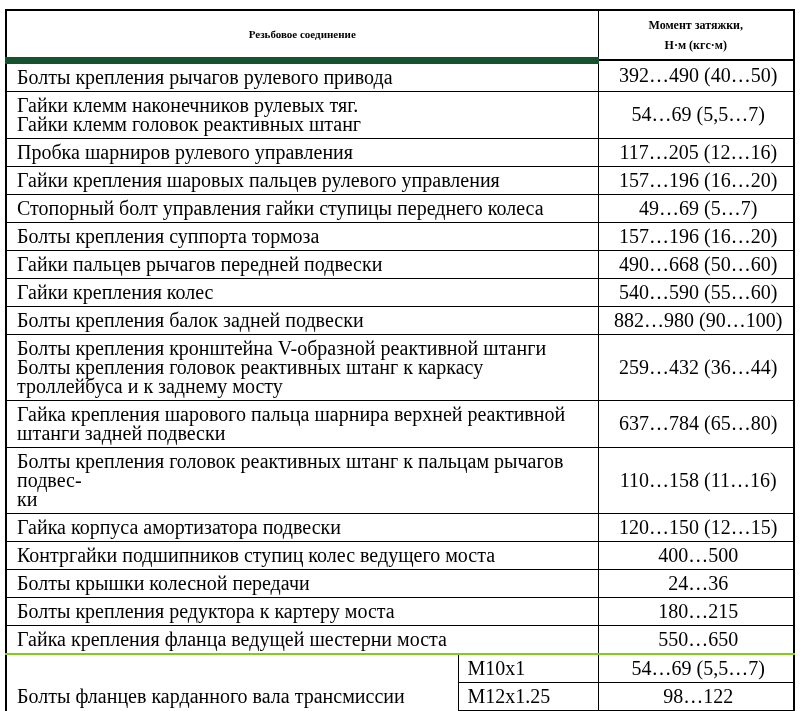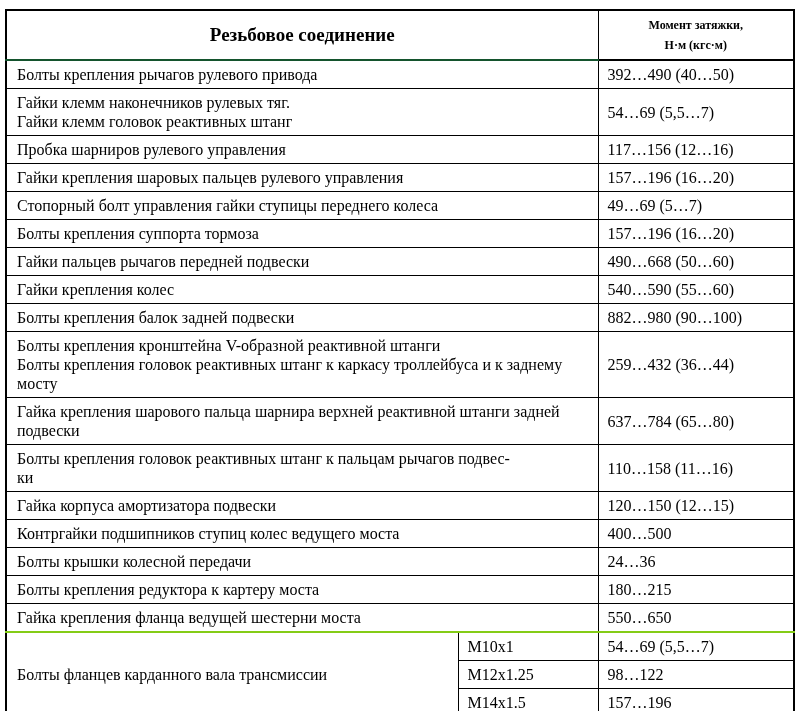--- a/index.html
+++ b/index.html
@@ -23,46 +23,46 @@
     width: 788px;
     margin: 9px 0 0 5px;
     border: 2px solid #000;
   }
   col.c1 { width: 452px; }
   col.c2 { width: 140px; }
   col.c3 { width: 196px; }
   th, td {
     border: 1px solid #000;
     vertical-align: middle;
-    font-size: 16px;
+    font-size: 20px;
     line-height: 19px;
     white-space: pre-line;
     overflow: hidden;
     padding: 4px 6px;
   }
   th.h-joint {
     font-weight: bold;
     text-align: center;
-    border-bottom: 2px solid #14532d;
-    font-size: 19px;
+    border-bottom: 7px solid #14532d;
+    font-size: 11px;
     line-height: 20px;
   }
   th.h-torque {
     font-weight: bold;
     text-align: center;
     border-bottom: 2px solid #000;
     font-size: 12px;
     line-height: 20px;
   }
   td.joint {
     text-align: left;
     padding: 4px 8px 4px 10px;
   }
   td.torque {
-    text-align: left;
+    text-align: center;
     padding: 4px 4px 4px 9px;
     margin-left: 12px;
   }
   td.size {
     text-align: left;
     padding: 4px 4px 4px 9px;
   }
   tr.group-start > td { border-top: 2px solid #84cc16; }
 </style>
 </head>
@@ -86,21 +86,21 @@
       <td class="joint" colspan="2">Болты крепления рычагов рулевого привода</td>
       <td class="torque">392…490 (40…50)</td>
     </tr>
     <tr>
       <td class="joint" colspan="2">Гайки клемм наконечников рулевых тяг.
 Гайки клемм головок реактивных штанг</td>
       <td class="torque">54…69 (5,5…7)</td>
     </tr>
     <tr>
       <td class="joint" colspan="2">Пробка шарниров рулевого управления</td>
-      <td class="torque">117…156 (12…16)</td>
+      <td class="torque">117…205 (12…16)</td>
     </tr>
     <tr>
       <td class="joint" colspan="2">Гайки крепления шаровых пальцев рулевого управления</td>
       <td class="torque">157…196 (16…20)</td>
     </tr>
     <tr>
       <td class="joint" colspan="2">Стопорный болт управления гайки ступицы переднего колеса</td>
       <td class="torque">49…69 (5…7)</td>
     </tr>
     <tr>

